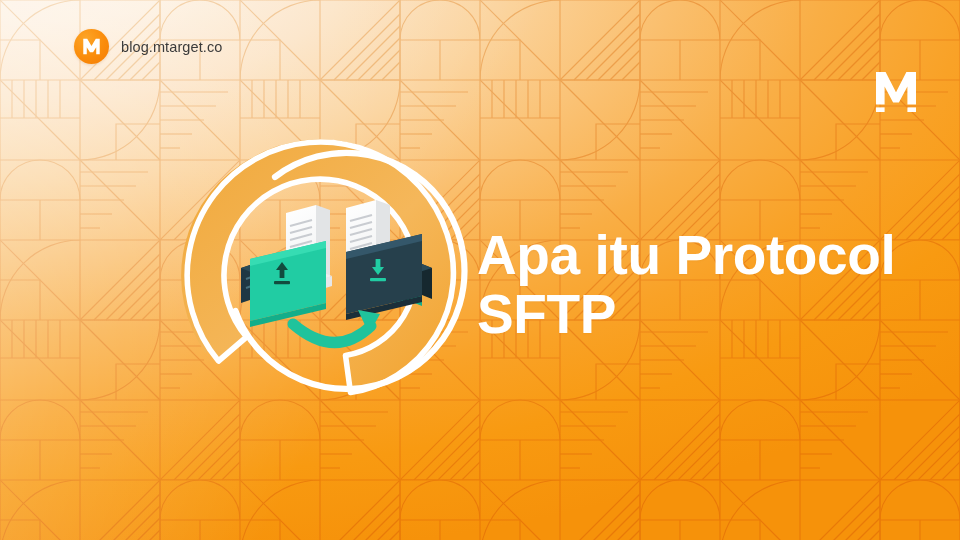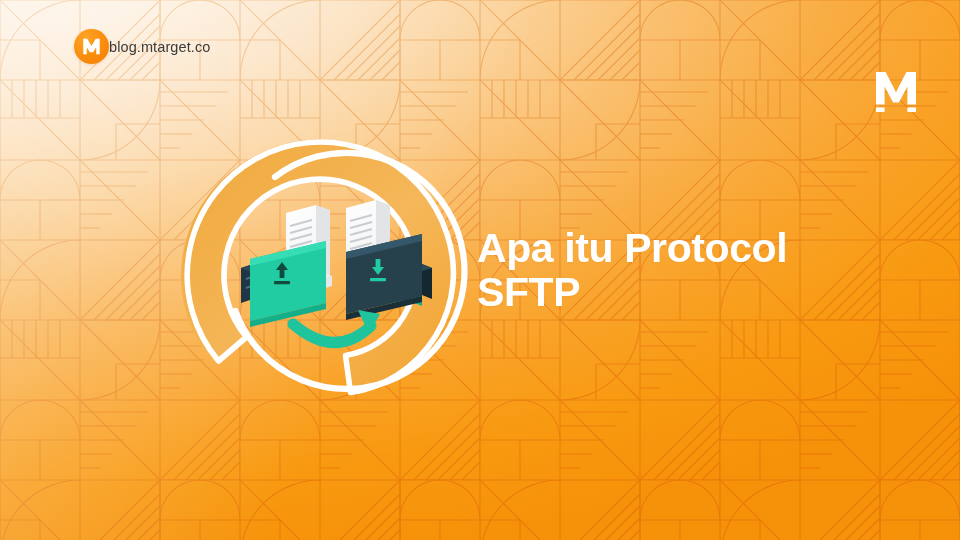--- a/index.html
+++ b/index.html
@@ -42,21 +42,21 @@
        rgba(255,255,255,.42) 0%,
        rgba(255,255,255,.18) 22%,
        rgba(255,255,255,0) 44%,
        rgba(255,255,255,0) 100%);
     pointer-events:none;
   }
 
   
   .brand {
     position:absolute; left:74px; top:29px;
-    display:flex; align-items:center; 
+    display:flex; align-items:center; gap:12px;
   }
   .brand-badge {
     width:35px; height:35px; border-radius:50%;
     background:radial-gradient(circle at 34% 28%, #FDA527 0%, #FA8C0B 55%, #F47C05 100%);
     display:flex; align-items:center; justify-content:center;
     box-shadow:0 1px 3px rgba(170,90,0,.18);
   }
   .brand-badge svg { display:block; }
   .brand-url {
     font-size:14.5px; color:#3B3B3B; letter-spacing:.1px;
@@ -75,21 +75,21 @@
     position:absolute; left:198px; top:128px;
     width:276px; height:276px;
   }
   .illus svg { display:block; width:100%; height:100%; overflow:visible; }
 
   
   .headline {
     position:absolute; left:477px; top:226px;
     width:430px;
     color:#FFFFFF;
-    font-size:41px;
+    font-size:55px;
     font-weight:700;
     line-height:1.08;
     letter-spacing:-.4px;
     white-space:pre-line;
     text-shadow:0 1px 2px rgba(190,105,0,.10);
   }
 </style>
 </head>
 <body>
 

